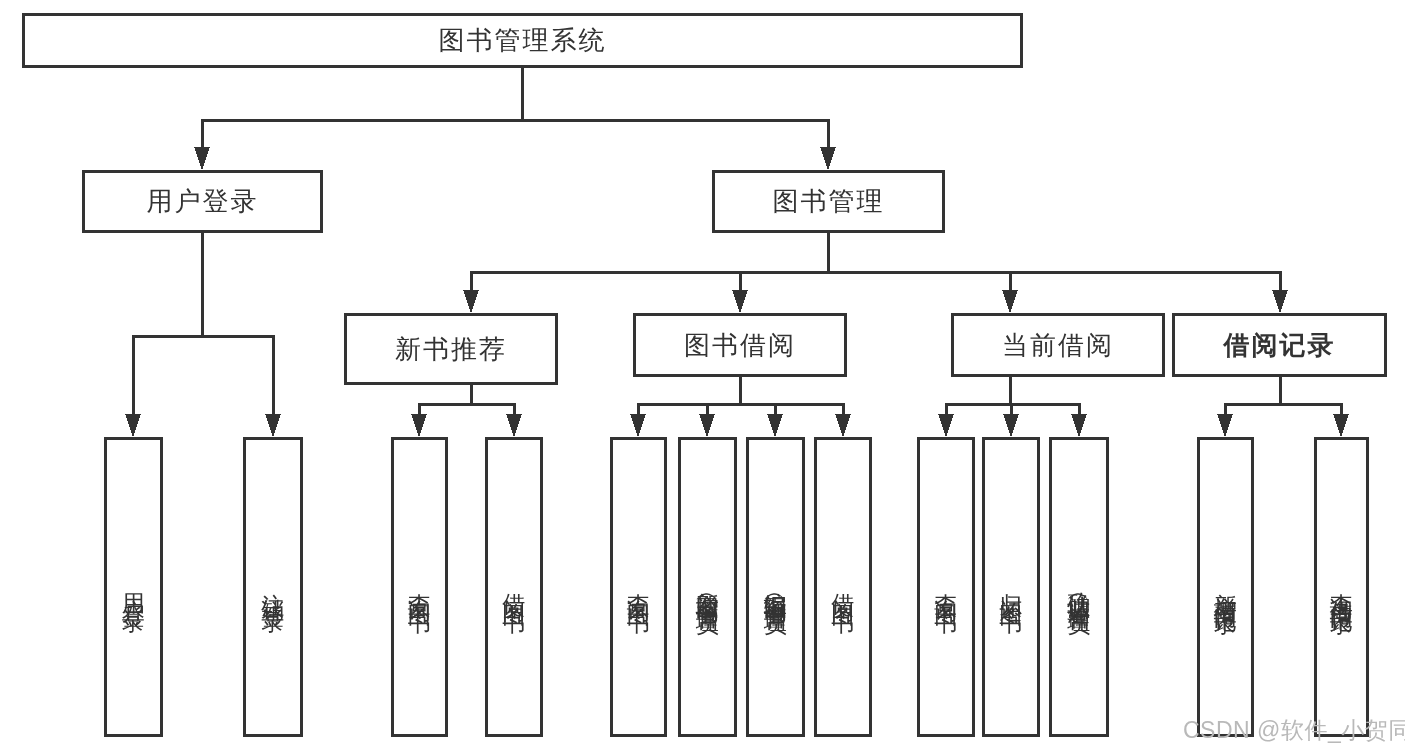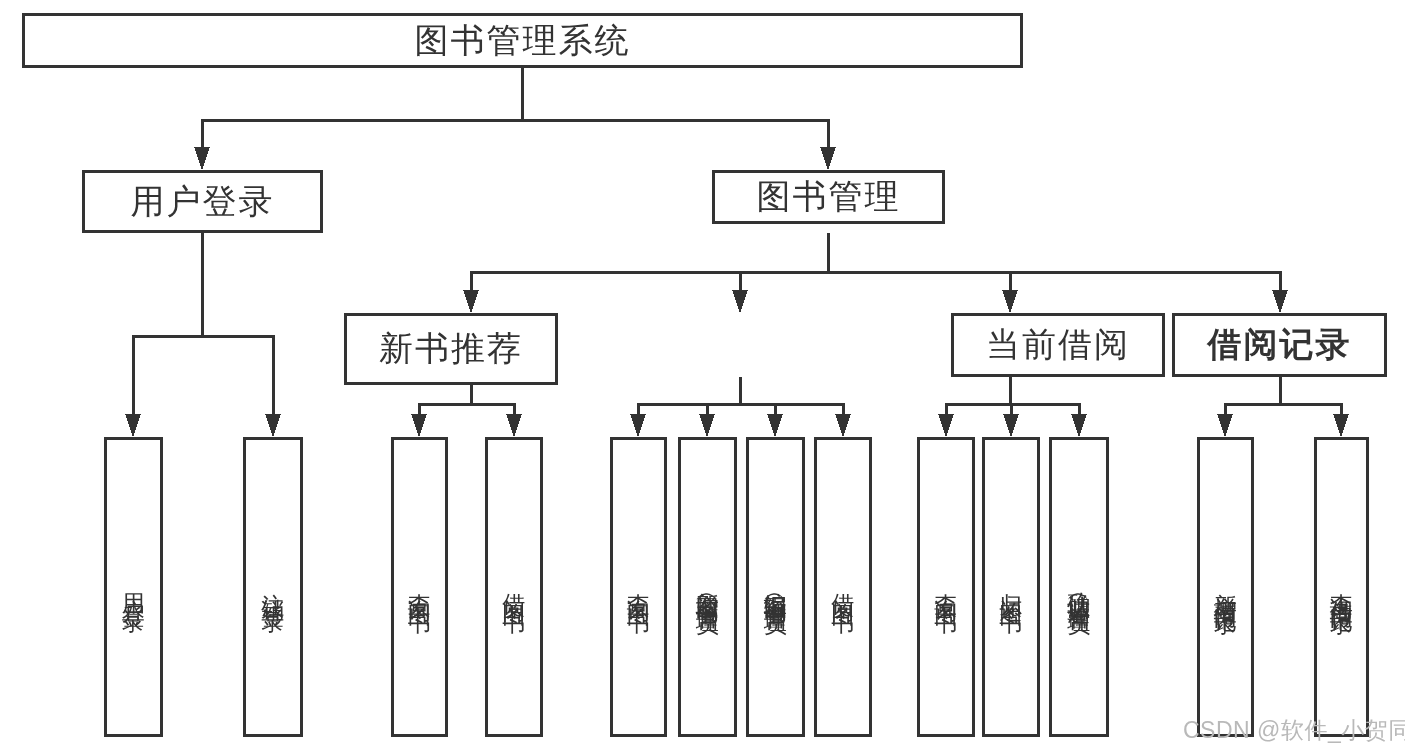--- a/index.html
+++ b/index.html
@@ -8,21 +8,21 @@
   .canvas {
     position:relative; width:1405px; height:747px;
     background:#fff; overflow:hidden; color:#333;
   }
   svg.connectors { position:absolute; left:0; top:0; width:1405px; height:747px; }
   .node {
     position:absolute; background:#fff; border:3px solid #333;
     display:flex; align-items:center; justify-content:center;
     color:#333;
   }
-  .h-node { font-size:34px; letter-spacing:2px; white-space:nowrap; }
+  .h-node { font-size:26px; letter-spacing:2px; white-space:nowrap; }
   .v-node {
     writing-mode:vertical-rl; text-orientation:mixed;
     font-size:23px; letter-spacing:6px; line-height:1.15;
   }
   .watermark {
     position:absolute; left:1183px; top:715px;
     font-size:23px; color:#b9b9b9; white-space:nowrap; z-index:5;
     letter-spacing:0.5px;
   }
 </style>
@@ -63,23 +63,24 @@
     <polygon points="1071,414 1087,414 1079,437" fill="#333"></polygon>
 
     <path d="M1280 377 V404 M1223.5 404 H1342.5 M1225 404 V417 M1341 404 V417" stroke="#333" stroke-width="3"></path>
     <polygon points="1217,414 1233,414 1225,437" fill="#333"></polygon>
     <polygon points="1333,414 1349,414 1341,437" fill="#333"></polygon>
   </svg>
 
   <div class="node h-node" style="left:22px; top:13px; width:1001px; height:55px;">图书管理系统</div>
 
   <div class="node h-node" style="left:82px; top:170px; width:241px; height:63px;">用户登录</div>
-  <div class="node h-node" style="left:712px; top:170px; width:233px; height:54px;">图书管理</div>
+  <div class="node h-node" style="left:712px; top:170px; width:233px; height:63px;">图书管理</div>
 
   <div class="node h-node" style="left:344px; top:313px; width:214px; height:72px;">新书推荐</div>
+  <div class="node h-node" style="left:633px; top:313px; width:214px; height:64px;">图书借阅</div>
   <div class="node h-node" style="left:903px; top:313px; width:214px; height:64px;margin-left:48px;">当前借阅</div>
   <div class="node h-node" style="left:1172px; top:313px; width:215px; height:64px;font-weight:bold;">借阅记录</div>
 
   <div class="node v-node" style="left:104px; top:437px; width:59px; height:300px;">用户登录</div>
   <div class="node v-node" style="left:243px; top:437px; width:60px; height:300px;">注销登录</div>
 
   <div class="node v-node" style="left:391px; top:437px; width:57px; height:300px;">查询图书</div>
   <div class="node v-node" style="left:485px; top:437px; width:58px; height:300px;">借阅图书</div>
 
   <div class="node v-node" style="left:610px; top:437px; width:57px; height:300px;">查询图书</div>

